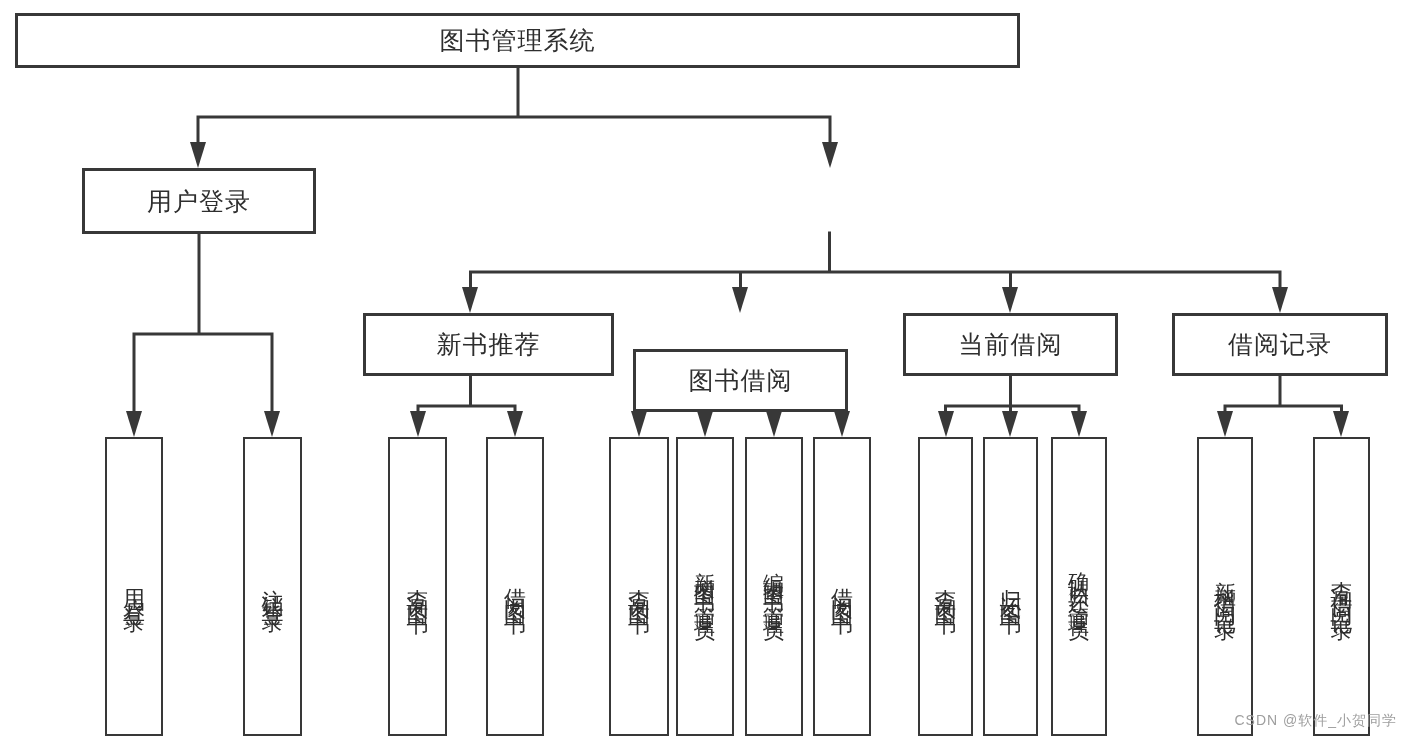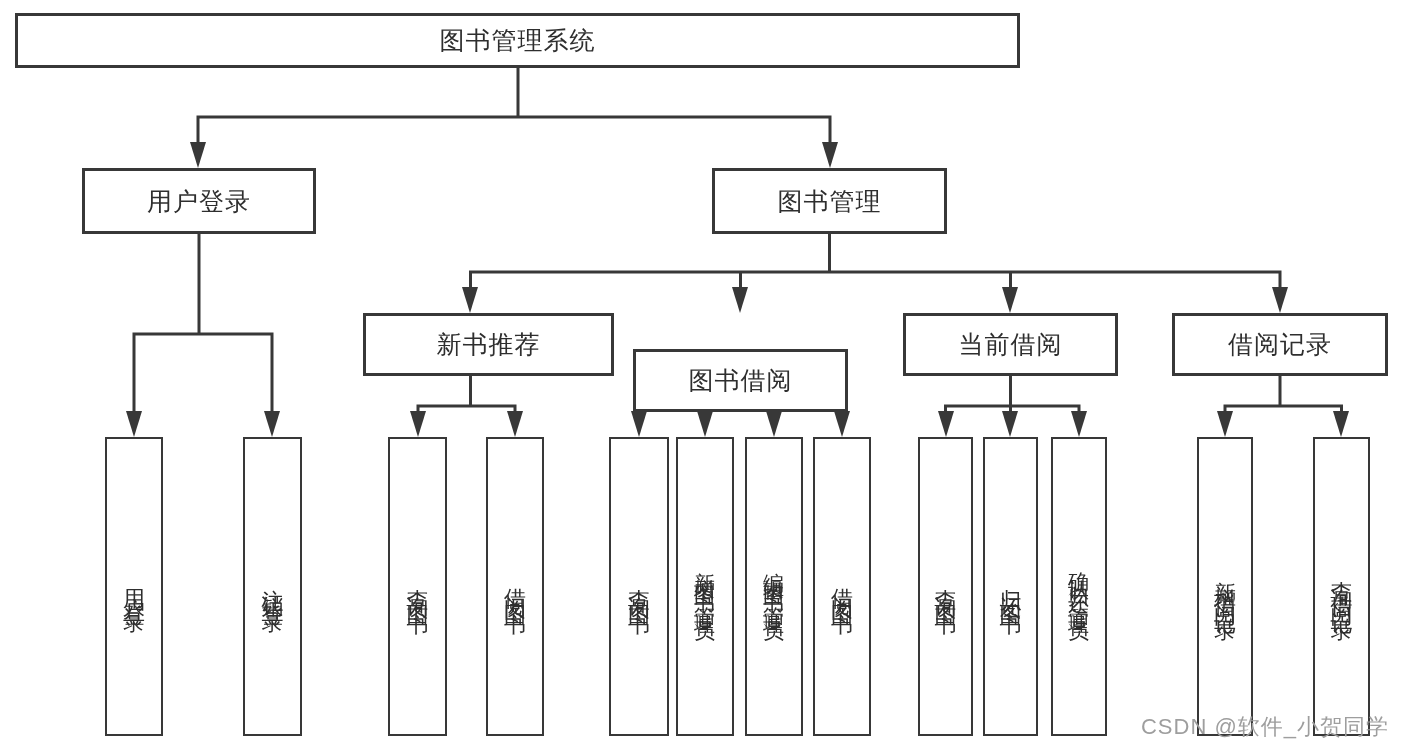--- a/index.html
+++ b/index.html
@@ -72,23 +72,23 @@
   svg.wires path {
     fill: none;
     stroke: #383838;
     stroke-width: 3;
     stroke-linecap: square;
   }
   svg.wires polygon { fill: #383838; stroke: none; }
 
   .watermark {
     position: absolute;
-    right: 16px;
+    right: 8px;
     top: 712px;
-    font-size: 22px;
+    font-size: 14px;
     color: #9e9e9e;
     letter-spacing: 1px;
     white-space: nowrap;
   }
 </style>
 </head>
 <body>
 
 <div id="canvas">
 
@@ -142,23 +142,20 @@
     </g>
   </svg>
 
   <div class="box root">
     <span class="lbl">图书管理系统</span>
   </div>
 
   <div class="box l2 user-login">
     <span class="lbl">用户登录</span>
   </div>
-  <div class="box l2 book-management">
-    <span class="lbl">图书管理</span>
-  </div>
 
   <div class="box l3 recommend">
     <span class="lbl">新书推荐</span>
   </div>
   <div class="box l3 borrowing">
     <span class="lbl">图书借阅</span>
   </div>
   <div class="box l3 current">
     <span class="lbl">当前借阅</span>
   </div>

